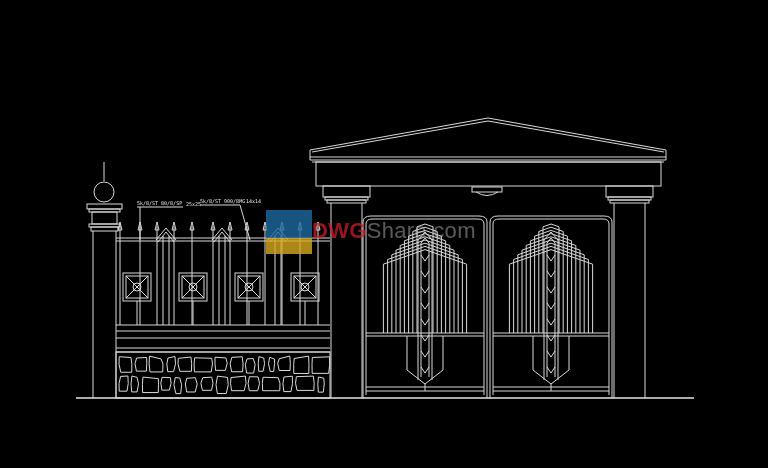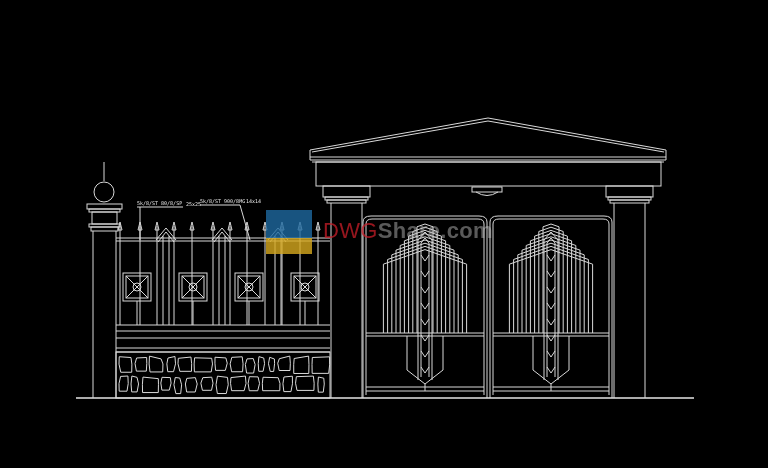--- a/index.html
+++ b/index.html
@@ -2,22 +2,22 @@
 <html><head>
 <meta charset="utf-8">
 <style>
   html,body{margin:0;padding:0;background:#000;}
   body{width:768px;height:468px;overflow:hidden;position:relative;font-family:"Liberation Sans",sans-serif;}
   #canvas{position:absolute;left:0;top:0;width:768px;height:468px;}
   .ln{stroke:#d9d9d9;stroke-width:1;fill:none;}
   .lnb{stroke:#e6e6e6;stroke-width:1.3;fill:none;}
   .annot{fill:#e8e8e8;font-family:"DejaVu Sans Mono",monospace;font-size:5px;}
   .wm-text{position:absolute;left:312px;top:218px;font-size:22px;letter-spacing:0.3px;white-space:nowrap;}
-  .wm-dwg{color:rgba(200,30,40,0.75);font-weight:normal;padding-left:11px;}
-  .wm-rest{color:rgba(200,200,200,0.45);font-weight:bold;}
+  .wm-dwg{color:rgba(200,30,40,0.75);font-weight:bold;}
+  .wm-rest{color:rgba(200,200,200,0.45);}
   .wm-logo{position:absolute;left:266px;top:210px;width:46px;height:44px;opacity:0.8;}
   .wm-logo .top{height:28px;background:#1f6aa0;}
   .wm-logo .bot{height:16px;background:#d7a91e;}
 </style>
 </head>
 <body>
 
 <svg id="canvas" viewBox="0 0 768 468" xmlns="http://www.w3.org/2000/svg">
 
   <line class="lnb" x1="76" y1="398" x2="694" y2="398"></line>

